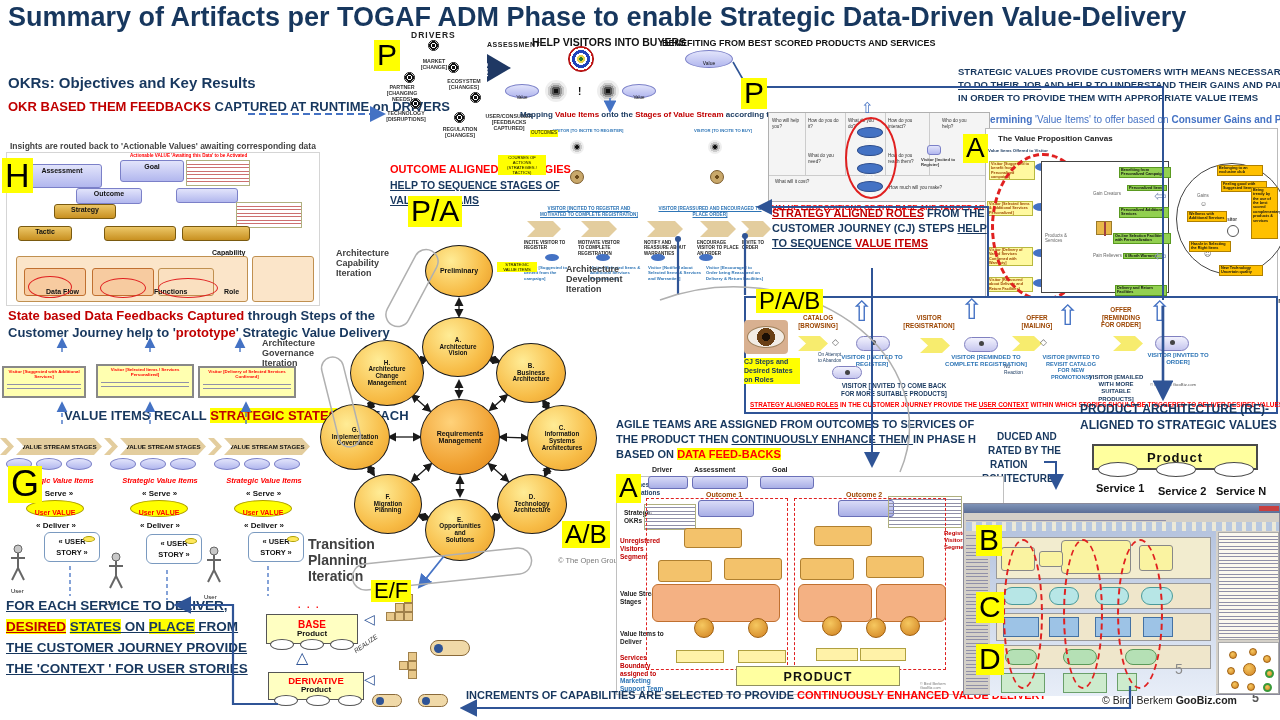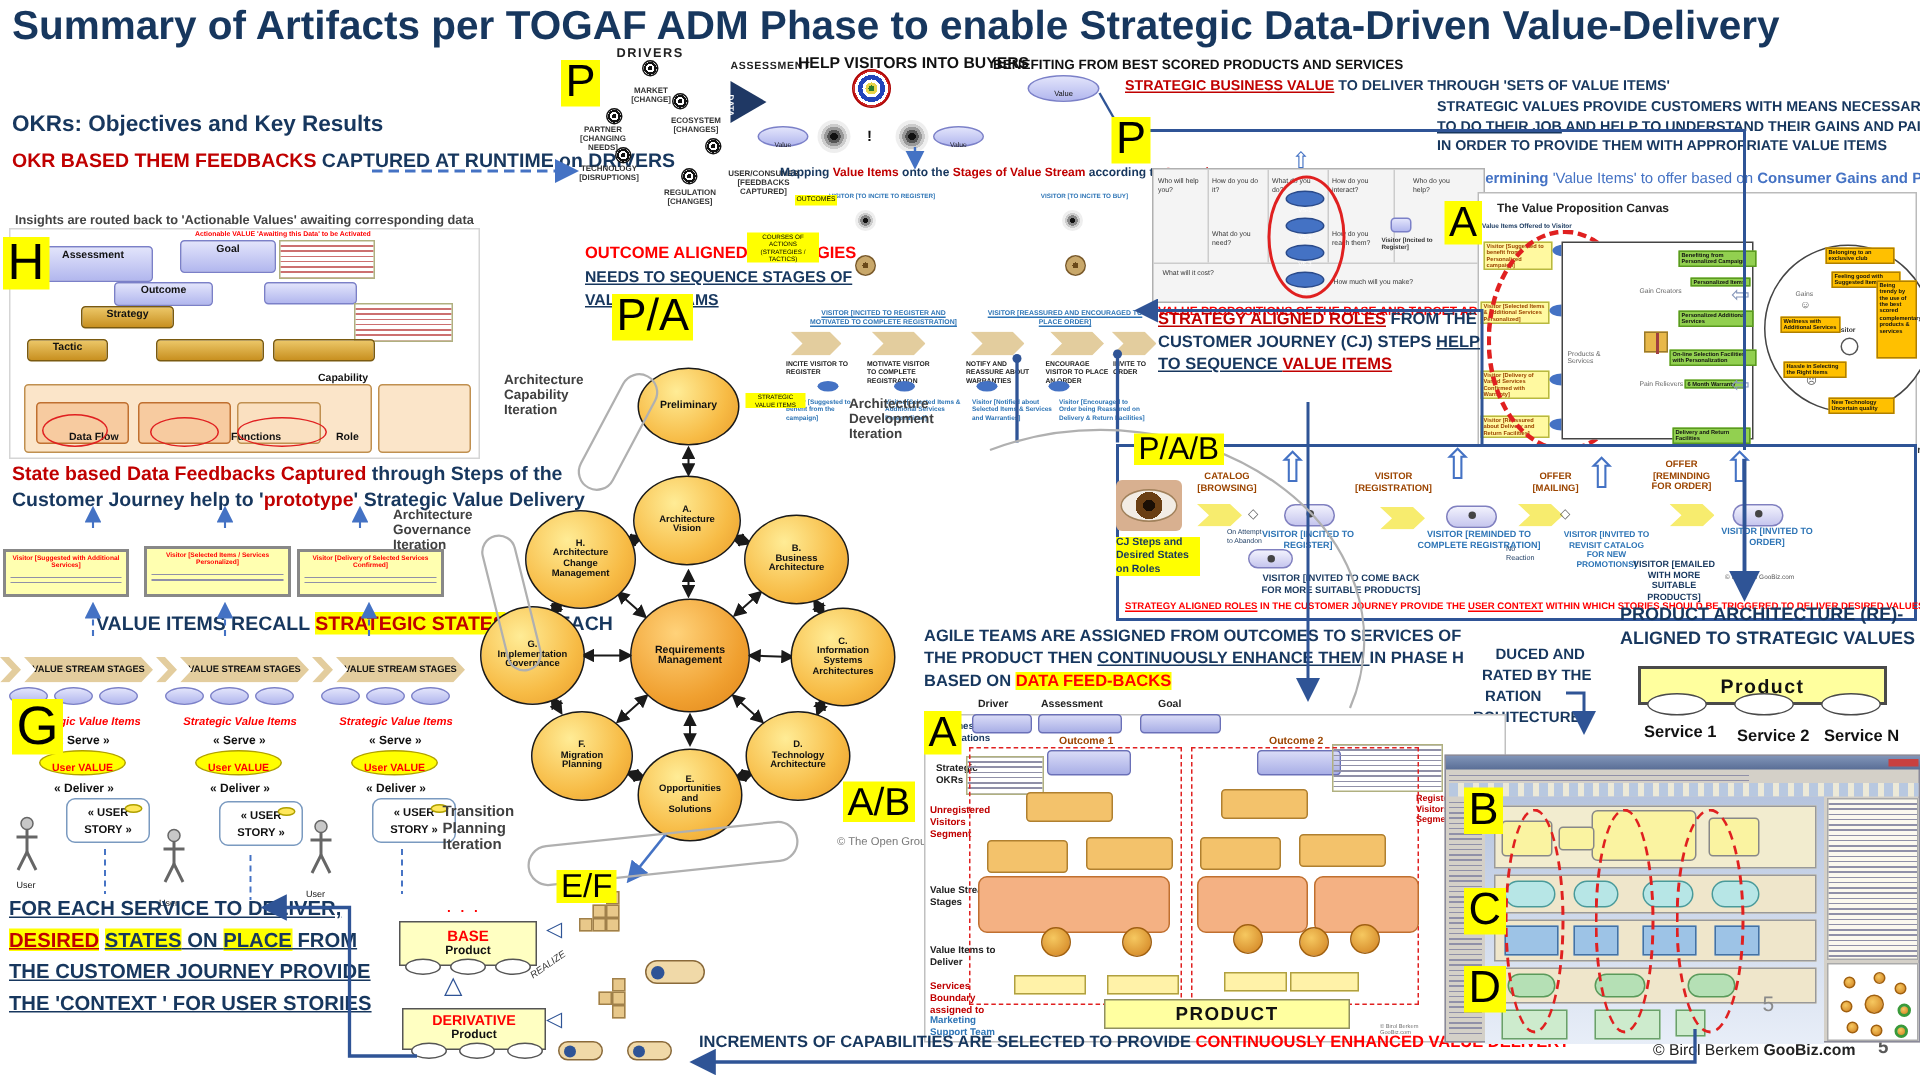--- a/index.html
+++ b/index.html
@@ -219,26 +219,25 @@
 <div class="a b nw" style="left:532px;top:36px;font-size:10.5px;color:#111">HELP VISITORS INTO BUYERS</div>
 <div class="a oval" style="left:568px;top:46px;width:26px;height:26px;background:radial-gradient(circle,#2a7a2a 0 2px,#e8d44a 2px 4px,#fff 4px 6px,#2244bb 6px 9px,#fff 9px 11px,#cc2222 11px 13px);border:1px solid #a00"></div>
 <div class="a oval" style="left:545px;top:80px;width:22px;height:22px;background:radial-gradient(circle,#111 0 2.5px,#555 2.5px 4.5px,#999 4.5px 6.5px,#ccc 6.5px 8.5px,#eee 8.5px 11px)"></div>
 <div class="a b" style="left:578px;top:86px;font-size:10px">!</div>
 <div class="a oval" style="left:597px;top:80px;width:22px;height:22px;background:radial-gradient(circle,#111 0 2.5px,#555 2.5px 4.5px,#999 4.5px 6.5px,#ccc 6.5px 8.5px,#eee 8.5px 11px)"></div>
 <div class="a lav oval c" style="left:505px;top:84px;width:34px;height:14px"><span style="font-size:4.5px;line-height:13px">Value</span></div>
 <div class="a lav oval c" style="left:622px;top:84px;width:34px;height:14px"><span style="font-size:4.5px;line-height:13px">Value</span></div>
 <div class="a lav oval c" style="left:685px;top:50px;width:48px;height:18px"><span style="font-size:5px;line-height:17px">Value</span></div>
 
 <div class="a b nw" style="left:662px;top:38px;font-size:9px;color:#111">BENEFITING FROM BEST SCORED PRODUCTS AND SERVICES</div>
-<div class="a b nw" style="left:750px;top:52px;font-size:9.5px"><span class="red u">STRATEGIC BUSINESS VALUE</span><span class="navy"> TO DELIVER  THROUGH 'SETS OF VALUE ITEMS'</span></div>
 
 <div class="a b nw" style="left:520px;top:110px;font-size:8px"><span class="navy">Mapping </span><span class="red">Value Items</span><span class="navy"> onto the </span><span class="red">Stages of Value Stream</span><span class="navy"> according to </span><span class="red">Strategies</span></div>
 
 <div class="a b rr nw" style="left:390px;top:163px;font-size:11px">OUTCOME ALIGNED STRATEGIES</div>
-<div class="a b navy u nw" style="left:390px;top:179px;font-size:10.5px">NEEDS TO SEQUENCE STAGES OF</div>
+<div class="a b navy u nw" style="left:390px;top:179px;font-size:10.5px">HELP TO SEQUENCE STAGES OF</div>
 <div class="a b navy u nw" style="left:390px;top:194px;font-size:10.5px">VALUE STREAMS</div>
 
 <div class="a blu b c" style="left:548px;top:128px;width:80px;font-size:4.2px">VISITOR [TO INCITE TO REGISTER]</div>
 <div class="a blu b c" style="left:688px;top:128px;width:70px;font-size:4.2px">VISITOR [TO INCITE TO BUY]</div>
 <div class="a oval" style="left:570px;top:140px;width:14px;height:14px;background:radial-gradient(circle,#111 0 1.8px,#888 1.8px 3.4px,#ccc 3.4px 5px,#eee 5px 7px)"></div>
 <div class="a oval" style="left:708px;top:140px;width:14px;height:14px;background:radial-gradient(circle,#111 0 1.8px,#888 1.8px 3.4px,#ccc 3.4px 5px,#eee 5px 7px)"></div>
 <div class="a oval" style="left:570px;top:170px;width:14px;height:14px;background:radial-gradient(circle,#6b4a1a 0 2px,#C9A86A 2px 7px);border:1px solid #7a5a2a"></div>
 <div class="a oval" style="left:710px;top:170px;width:14px;height:14px;background:radial-gradient(circle,#6b4a1a 0 2px,#C9A86A 2px 7px);border:1px solid #7a5a2a"></div>
 <div class="a tag c" style="left:498px;top:155px;width:48px;font-size:4.2px;line-height:1.2">COURSES OF ACTIONS (STRATEGIES / TACTICS)</div>
 <div class="a blu b u c" style="left:536px;top:206px;width:106px;font-size:4.6px;line-height:1.25">VISITOR [INCITED TO REGISTER AND MOTIVATED TO COMPLETE REGISTRATION]</div>
@@ -265,21 +264,21 @@
 
 <div class="a b pre" style="left:336px;top:248px;font-size:9px;color:#404040">Architecture
 Capability
 Iteration</div>
 <div class="a b pre" style="left:566px;top:264px;font-size:9px;color:#404040">Architecture
 Development
 Iteration</div>
 <div class="a b pre" style="left:262px;top:338px;font-size:9px;color:#404040">Architecture
 Governance
 Iteration</div>
-<div class="a b pre" style="left:295px;top:536px;font-size:10px;color:#404040">Transition
+<div class="a b pre" style="left:308px;top:536px;font-size:14px;color:#404040">Transition
 Planning
 Iteration</div>
 <div class="a" style="left:558px;top:556px;font-size:7.5px;color:#777">© The Open Group</div>
 <div class="a" style="left:320px;top:240px;width:290px;height:330px">
 <svg width="290" height="330">
 <defs>
           <marker id="m" markerWidth="7" markerHeight="7" refX="5.5" refY="3.5" orient="auto-start-reverse">
             <path d="M0,0 L7,3.5 L0,7 z" fill="#1a1a1a"></path>
           </marker>
         </defs>
@@ -630,21 +629,21 @@
 <rect x="352" y="556" width="180" height="26" rx="13" stroke="#b0b0b0" stroke-width="1.5" transform="rotate(-6 442 569)"></rect>
 <path d="M660,300 A175,140 0 0 1 900,472" stroke="#b0b0b0" stroke-width="1.5"></path>
 </g>
 </svg>
 
 <div class="a tag" style="left:374px;top:40px;font-size:30px">P</div>
 <div class="a tag" style="left:2px;top:158px;font-size:34px">H</div>
 <div class="a tag" style="left:408px;top:196px;font-size:30px">P/A</div>
 <div class="a tag" style="left:741px;top:78px;font-size:30px">P</div>
 <div class="a tag" style="left:963px;top:134px;font-size:28px">A</div>
-<div class="a tag" style="left:756px;top:289px;font-size:21px">P/A/B</div>
+<div class="a tag" style="left:756px;top:289px;font-size:24px">P/A/B</div>
 <div class="a tag" style="left:8px;top:466px;font-size:36px">G</div>
 <div class="a tag" style="left:562px;top:521px;font-size:26px">A/B</div>
 <div class="a tag" style="left:616px;top:474px;font-size:28px">A</div>
 <div class="a tag" style="left:371px;top:580px;font-size:22px">E/F</div>
 <div class="a tag" style="left:976px;top:525px;font-size:30px">B</div>
 <div class="a tag" style="left:976px;top:592px;font-size:30px">C</div>
 <div class="a tag" style="left:976px;top:644px;font-size:30px">D</div>
 
 </div>
 

